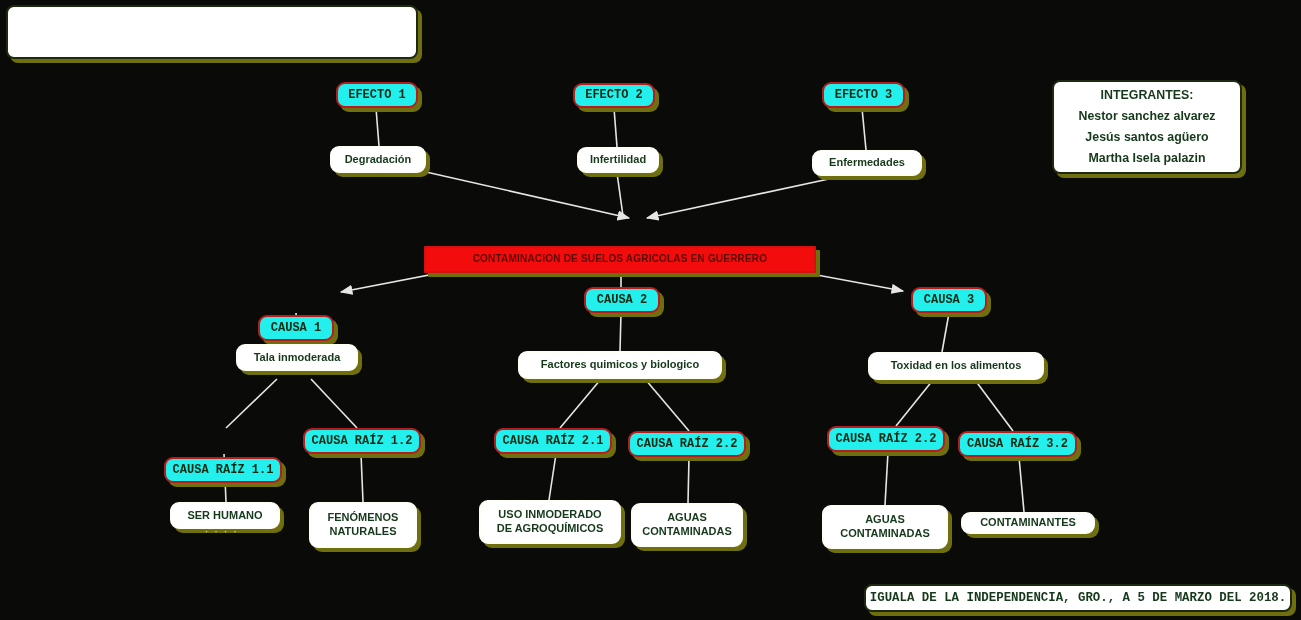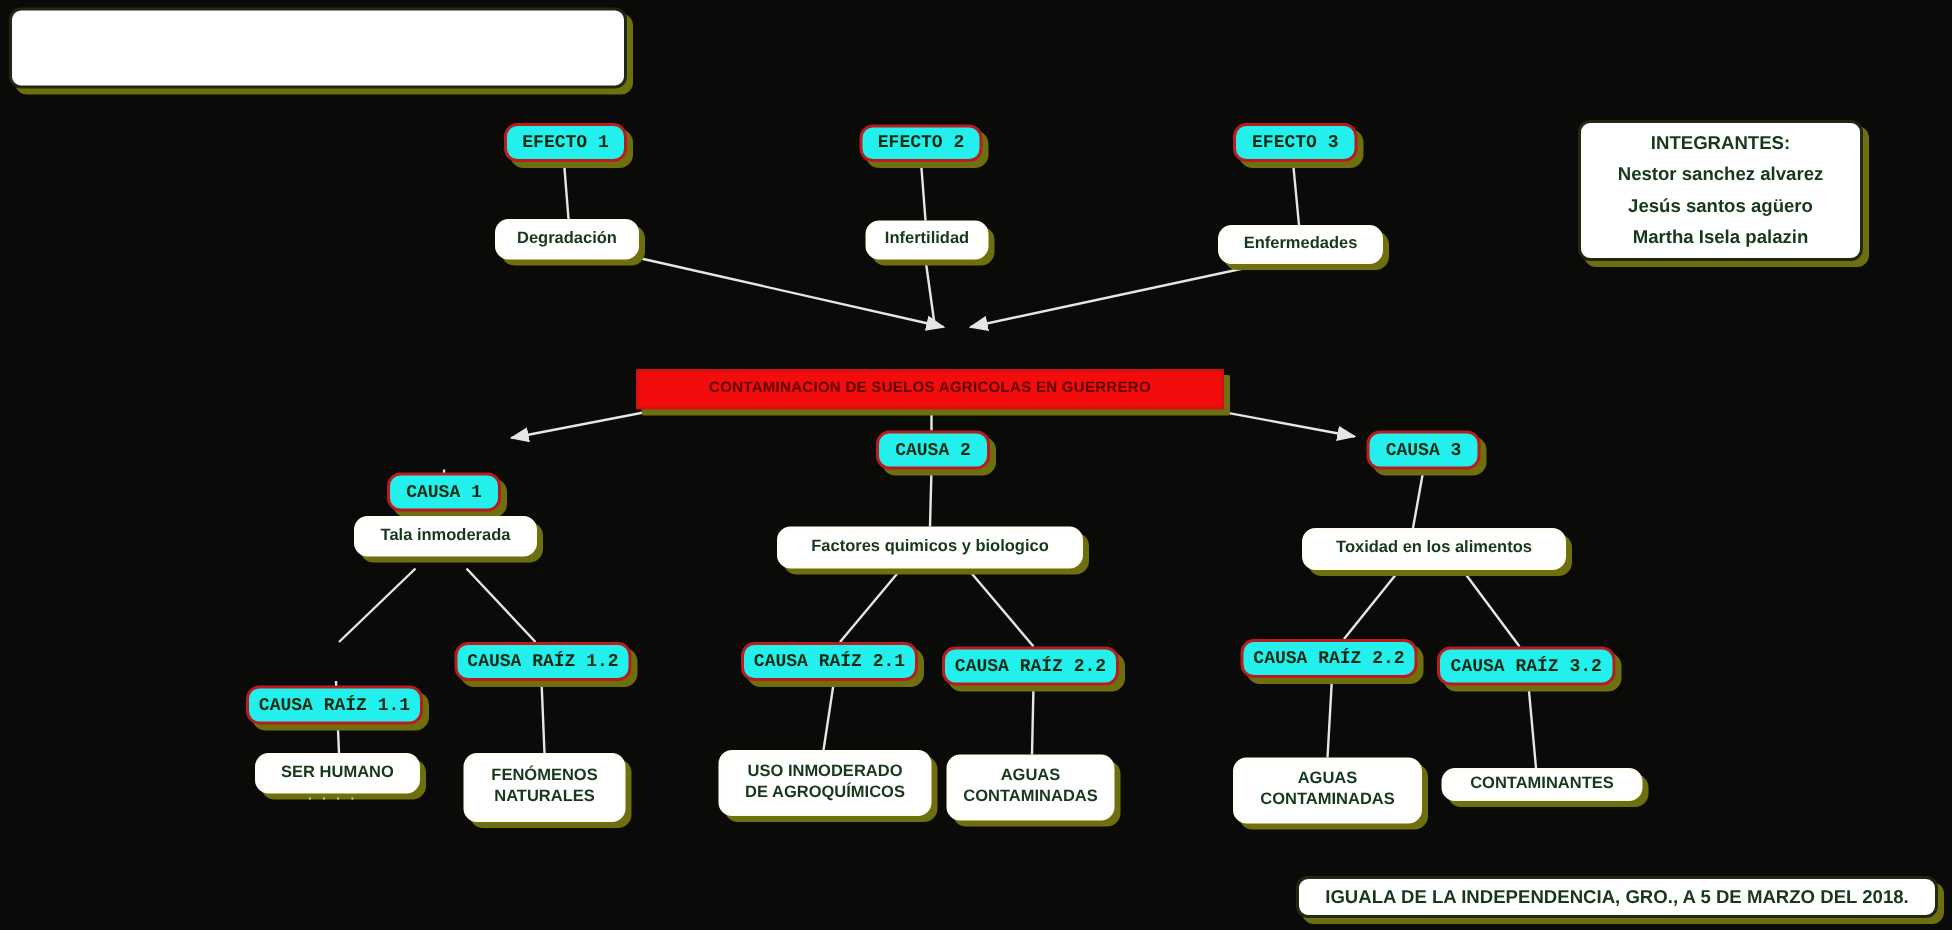--- a/index.html
+++ b/index.html
@@ -198,17 +198,17 @@
         <span>AGUAS</span>
         <span>CONTAMINADAS</span>
       </div>
       <div class="node white" style="left: 822px; top: 505px; width: 126px; height: 44px;">
         <span>AGUAS</span>
         <span>CONTAMINADAS</span>
       </div>
       <div class="node white" style="left: 961px; top: 512px; width: 134px; height: 22px;">
         <span>CONTAMINANTES</span>
       </div>
-      <div class="node panel" style="left: 864px; top: 584px; width: 428px; height: 28px;">
+      <div class="node panel" style="left: 864px; top: 584px; width: 428px; height: 28px; font-family: Liberation Mono, monospace;">
         <span>IGUALA DE LA INDEPENDENCIA, GRO., A 5 DE MARZO DEL 2018.</span>
       </div>
     </div>
 </div>
 
 </body></html>

